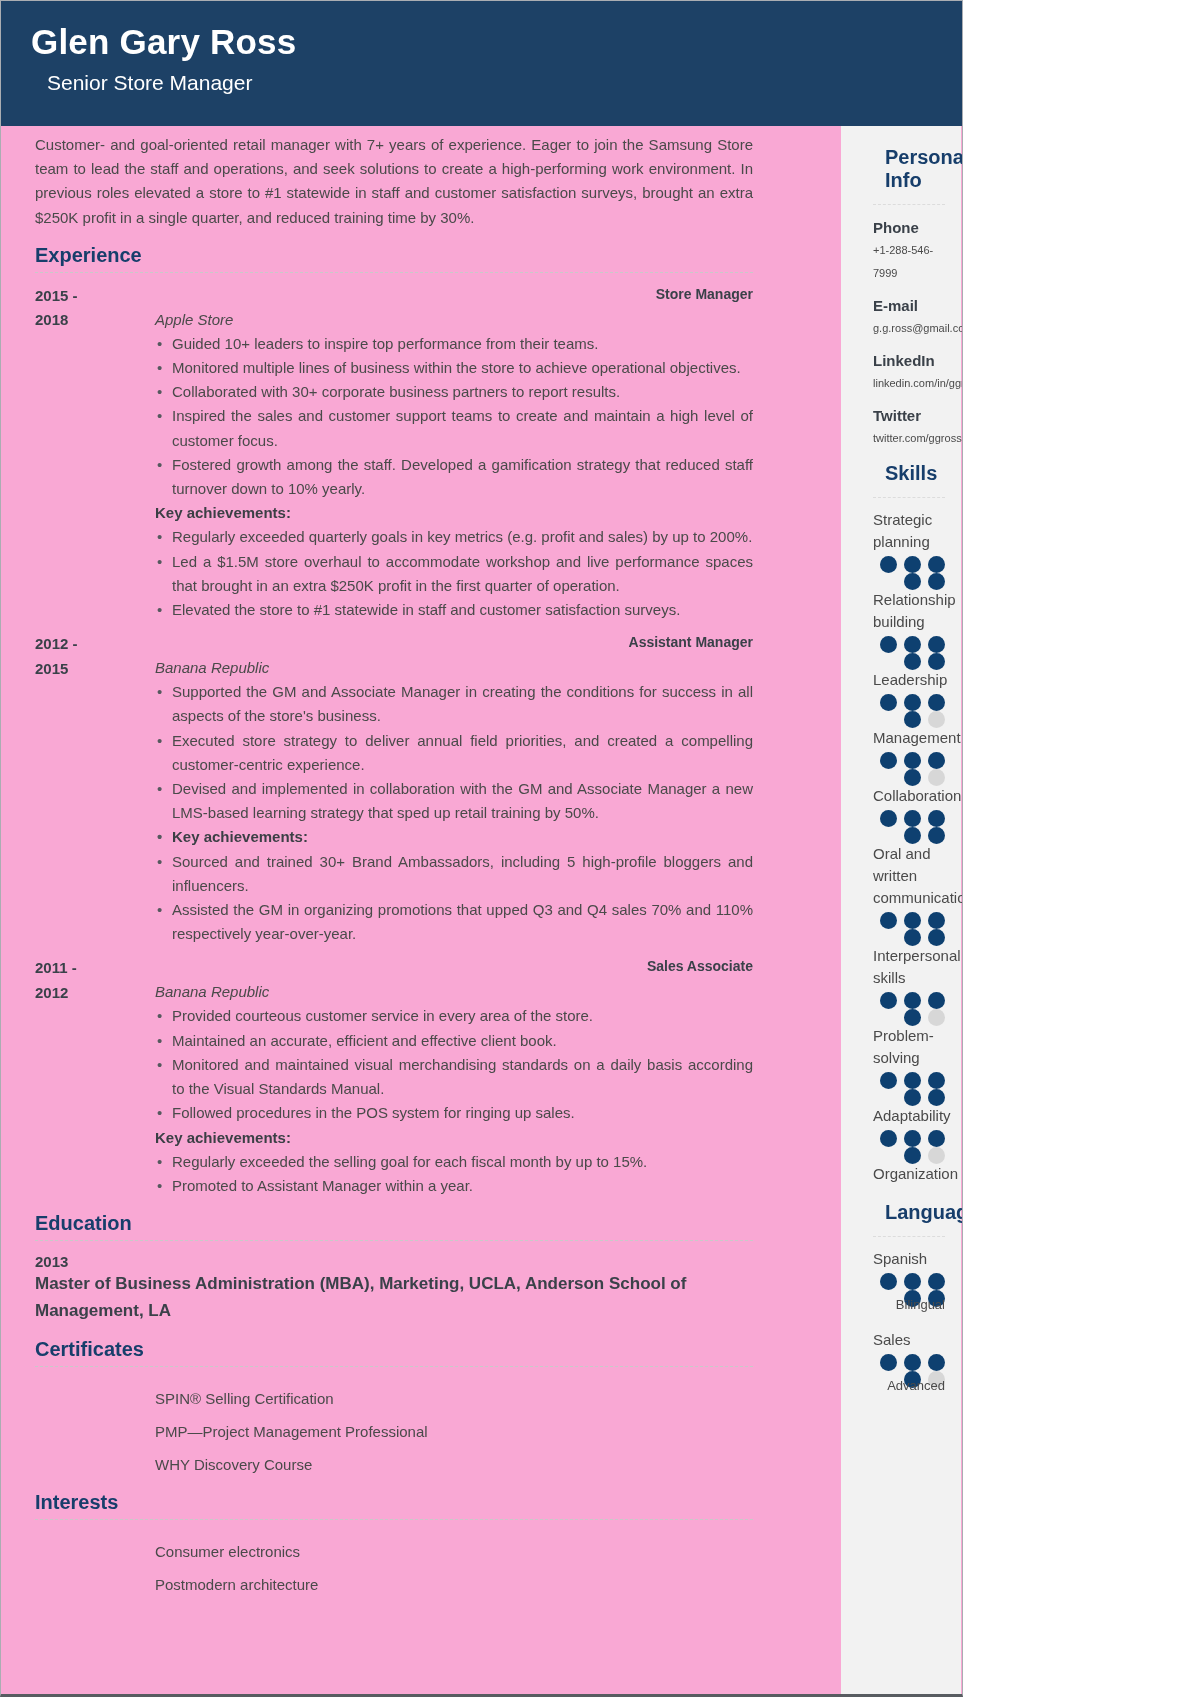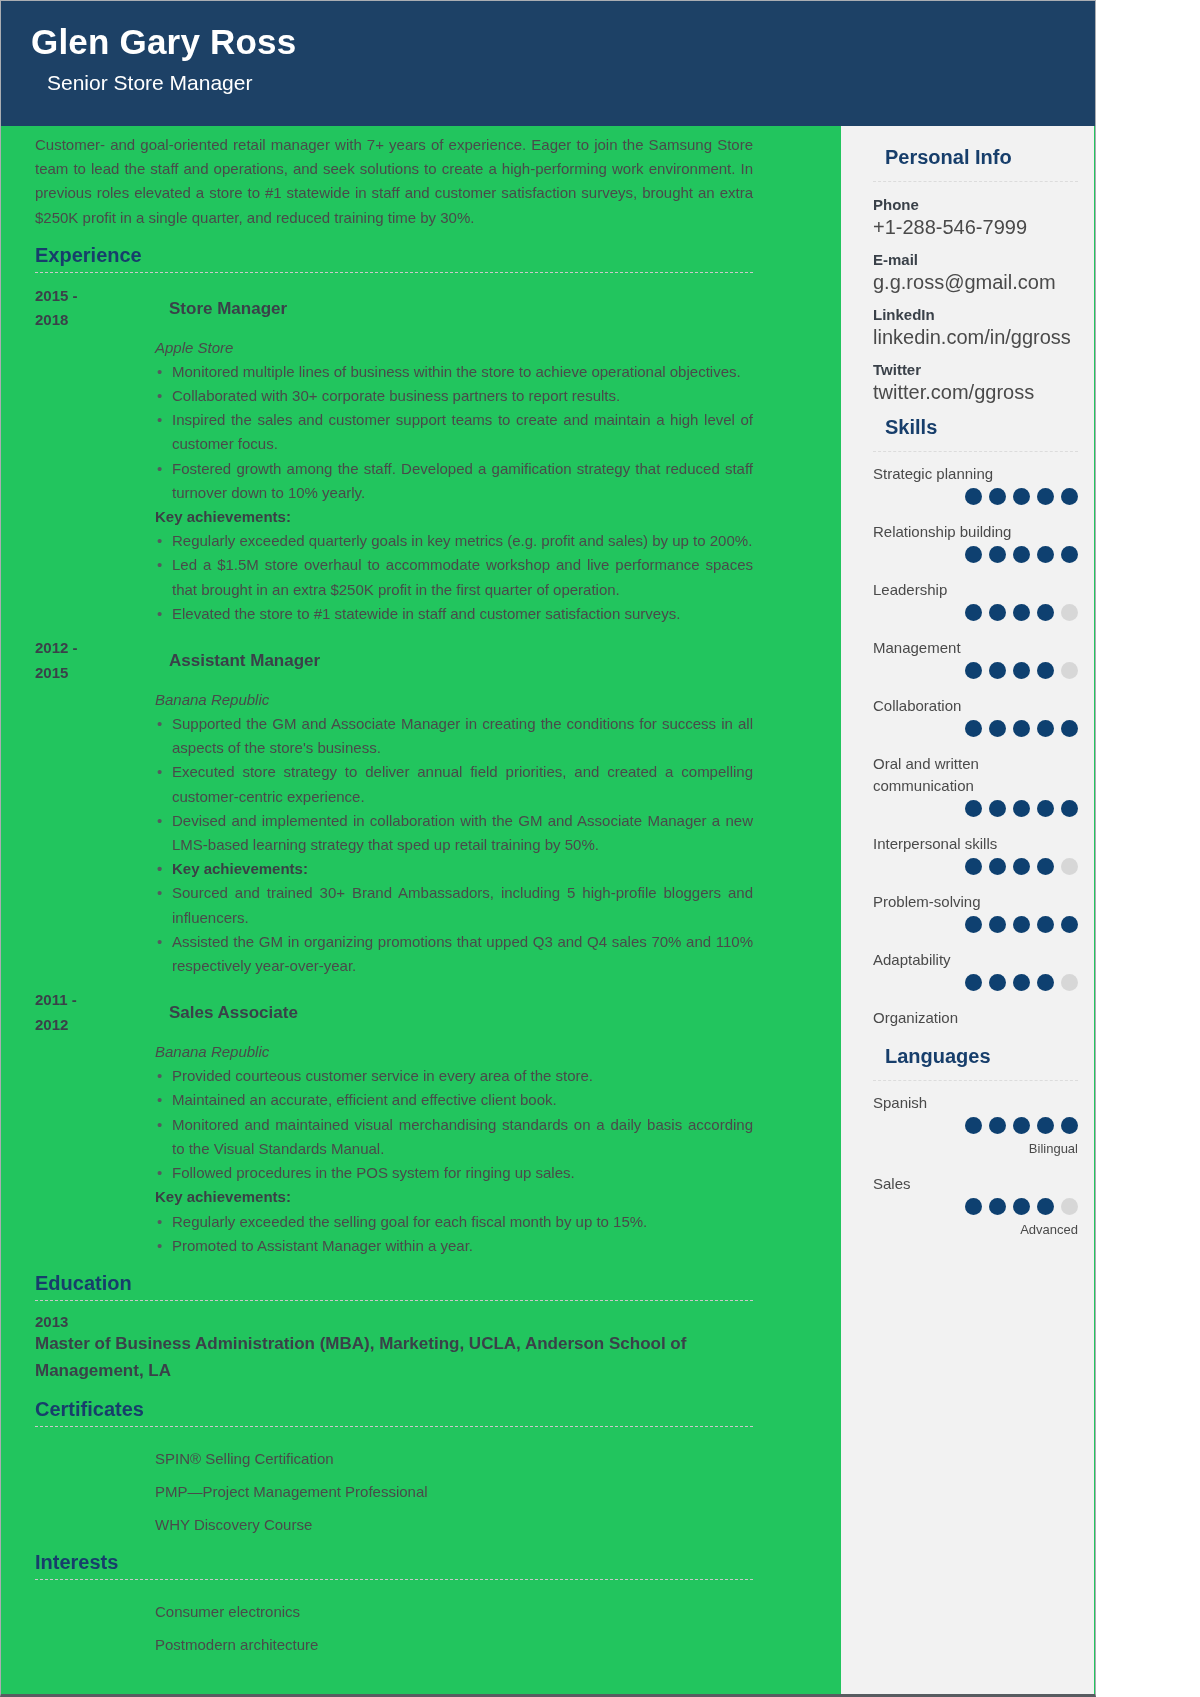--- a/index.html
+++ b/index.html
@@ -1,23 +1,23 @@
 <!DOCTYPE html>
 <html style="--header-bg: #1d4166; --accent: #173e6b; --dot-filled: #0e4070; --dot-empty: #d7d7d7; --text-body: #4a4a4a; --text-dark: #3a4149; --sidebar-bg: #f2f2f2;"><head>
 <meta charset="utf-8">
 <style>
   html, body { margin: 0; padding: 0; background: #ffffff; }
   * { box-sizing: border-box; }
   body { font-family: "Liberation Sans", "DejaVu Sans", sans-serif; }
 
   .page {
     position: relative;
-    width: 1096px;
+    width: 963px;
     height: 1697px;
-    background: #22c55e;
+    background: #f9a8d4;
     border: 1px solid #aaadb2;
     border-bottom: 3px solid #585c61;
     overflow: hidden;
     text-decoration: underline;
   }
 
   
   .hero {
     position: absolute; top: 0; left: 0; right: 0; height: 125px;
     background: var(--header-bg, #1d4166);
@@ -36,21 +36,21 @@
   h2.sec-h {
     margin: 14px 0 0 0; font-size: 20px; font-weight: bold;
     color: var(--accent, #173e6b);
   }
   .divider { border-bottom: 1px dashed #c9c9c9; margin: 5px 0 9px 0; }
 
   .job { display: flex; margin-top: 8px; }
   .job-dates { width: 120px; flex: none; font-size: 15px; font-weight: bold;
     color: var(--text-dark, #3a4149); line-height: 24.5px; padding-top: 2px; }
   .job-body { flex: 1; }
-  .job-title { margin: 14px; font-size: 17px; font-weight: bold; color: var(--text-dark, #3a4149); line-height: 25px; }
+  .job-title { margin: 0; font-size: 14px; font-weight: bold; color: var(--text-dark, #3a4149); line-height: 25px; text-align: right; }
   .company { font-style: italic; font-size: 15px; color: var(--text-body, #4a4a4a); line-height: 25px; }
   ul.bullets { margin: 0; padding: 0; list-style: none; }
   ul.bullets li {
     position: relative; padding-left: 17px; font-size: 15px; line-height: 24.2px;
     color: var(--text-body, #4a4a4a); text-align: justify;
   }
   ul.bullets li::before { content: "•"; position: absolute; left: 2px; top: 0; color: #55595e; }
   .ka { font-weight: bold; font-size: 15px; line-height: 24.2px; color: #3b3f45; }
   .ka.bulleted { position: relative; padding-left: 17px; }
   .ka.bulleted::before { content: "•"; position: absolute; left: 2px; top: 0; color: #55595e; }
@@ -69,21 +69,21 @@
     padding: 8px 16px 0 32px;
   }
   .sidebar h2 {
     margin: 12px; font-size: 20px; font-weight: bold; color: var(--accent, #173e6b);
   }
   .sb-divider { border-bottom: 1px dashed #dcdcdc; margin: 6px 0 11px 0; }
   .sb-section { margin-bottom: 10px; }
 
   .pi-field { margin-bottom: 9px; }
   .pi-label { font-size: 15px; font-weight: bold; color: var(--text-dark, #3a4149); line-height: 23px; }
-  .pi-value { font-size: 20px; color: var(--text-body, #4a4a4a); line-height: 23px; }
+  .pi-value { font-size: 11px; color: var(--text-body, #4a4a4a); line-height: 23px; }
 
   .skill { margin-bottom: 16px; }
   .skill-label { font-size: 15px; color: var(--text-body, #4a4a4a); line-height: 22px; }
   .dots { text-align: right; margin-top: 3px; height: 17px; line-height: 17px; }
   .dot {
     display: inline-block; width: 17px; height: 17px; border-radius: 50%;
     background: var(--dot-empty, #d7d7d7); margin-left: 7px; vertical-align: top;
   }
   .dot.filled { background: var(--dot-filled, #0e4070); }
   .lang { margin-bottom: 14px; }
@@ -109,20 +109,21 @@
       <article class="job">
         <div class="job-dates">
           <div>2015 -</div>
           <div>2018</div>
         </div>
         <div class="job-body">
           <h3 class="job-title">Store Manager</h3>
           <div class="company">Apple Store</div>
           <ul class="bullets">
 
+          <li>Guided 10+ leaders to inspire top performance from their teams.</li>
               <li>Monitored multiple lines of business within the store to achieve operational objectives.</li>
               <li>Collaborated with 30+ corporate business partners to report results.</li>
               <li>Inspired the sales and customer support teams to create and maintain a high level of customer focus.</li>
               <li>Fostered growth among the staff. Developed a gamification strategy that reduced staff turnover down to 10% yearly.</li>
             </ul>
           <div class="ka">Key achievements:</div>
           <ul class="bullets">
 
           <li>Regularly exceeded quarterly goals in key metrics (e.g. profit and sales) by up to 200%.</li>
               <li>Led a $1.5M store overhaul to accommodate workshop and live performance spaces that brought in an extra $250K profit in the first quarter of operation.</li>

